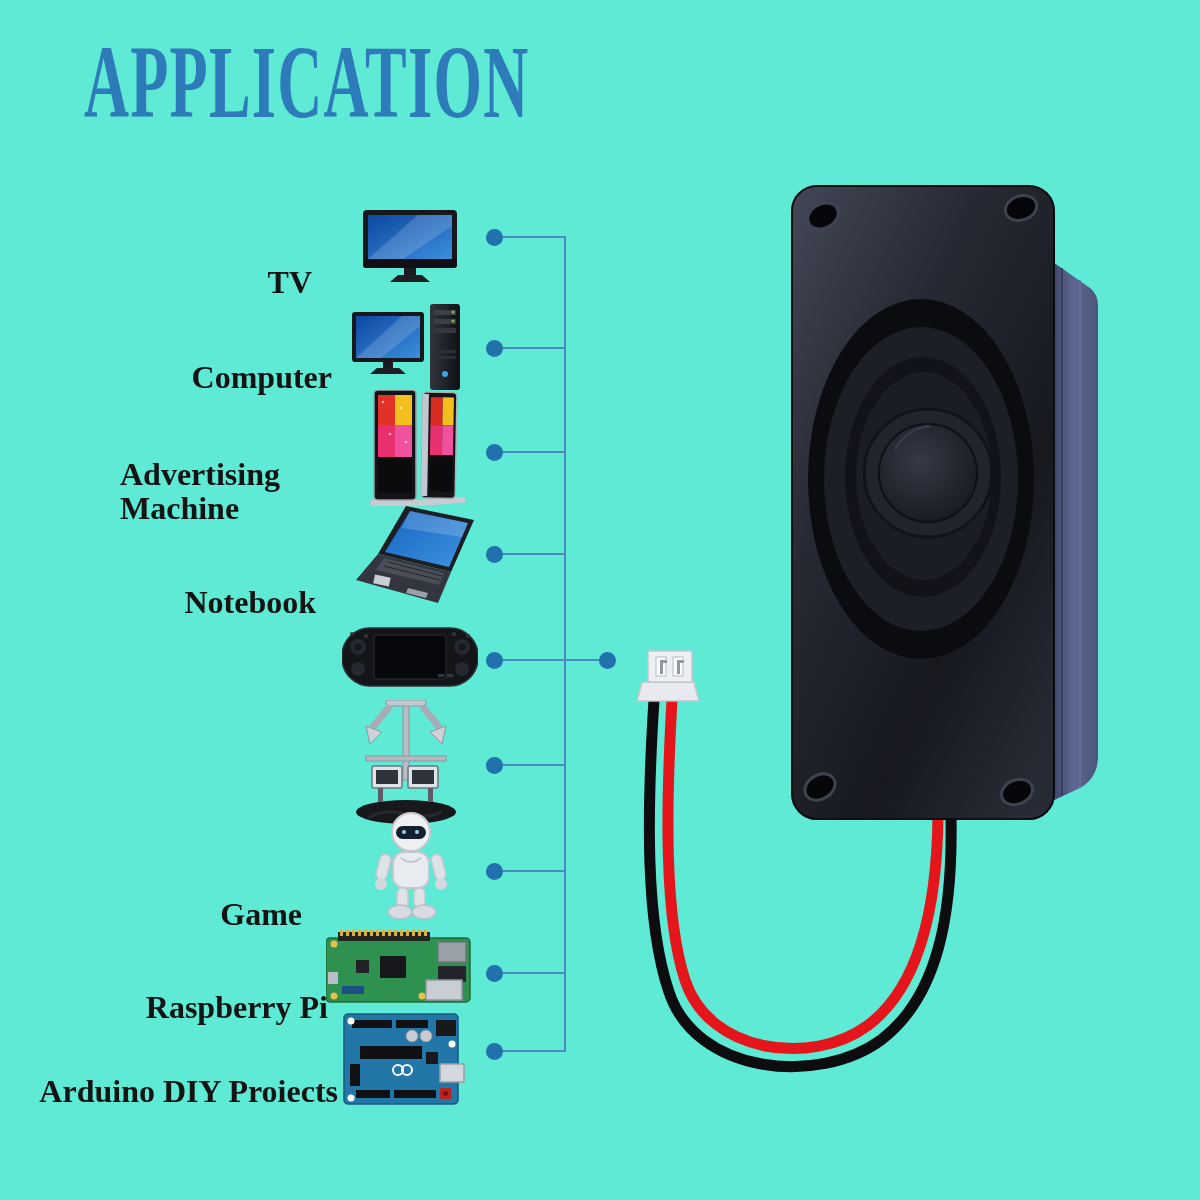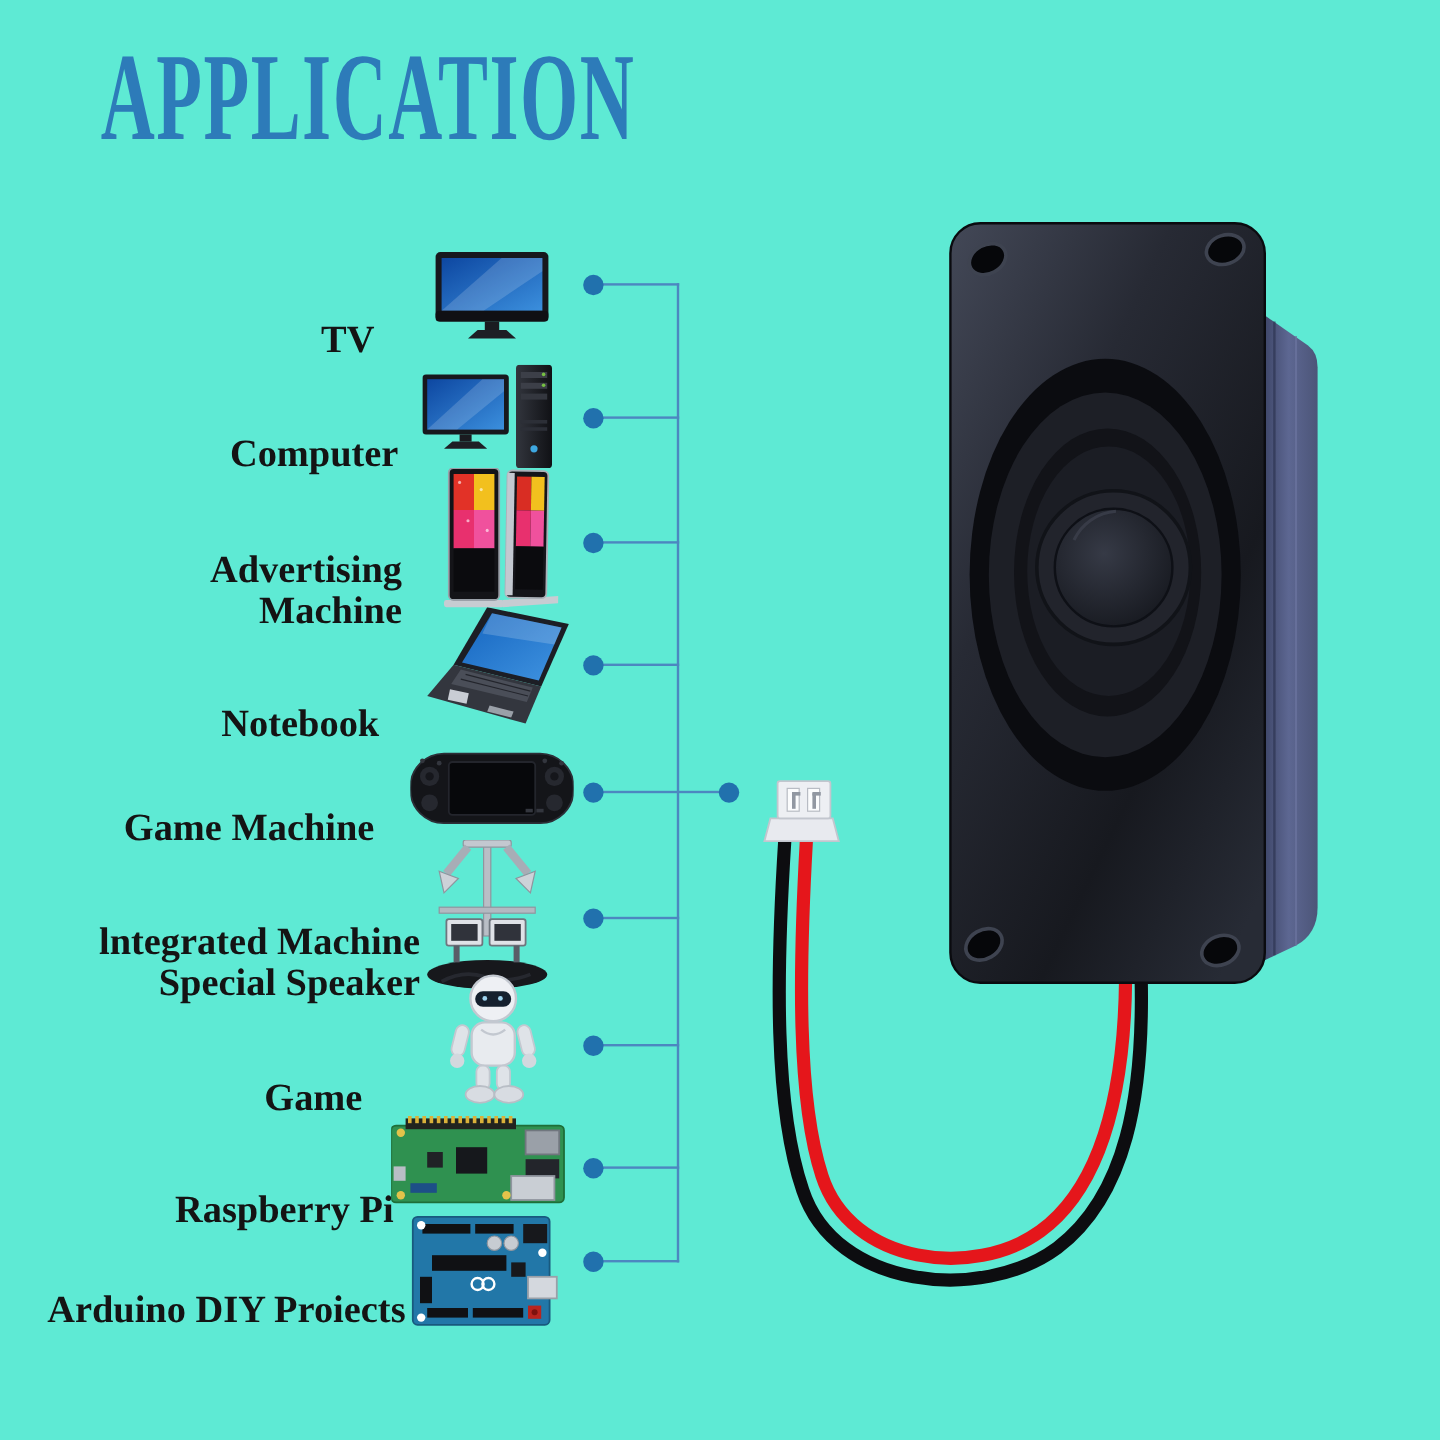--- a/index.html
+++ b/index.html
@@ -3,21 +3,21 @@
 <meta charset="utf-8">
 <style>
   html,body{margin:0;padding:0;background:#ffffff;}
   .stage{position:relative;width:1200px;height:1200px;background:#5eead4;overflow:hidden;
          font-family:"Liberation Serif", serif;}
   .title{position:absolute;left:84px;top:30px;margin:0;font-size:104px;line-height:1;
          font-weight:700;color:var(--title-blue,#2d7bb9);transform:scaleX(.60);
          transform-origin:0 50%;white-space:nowrap;letter-spacing:2px;}
   .label{position:absolute;font-size:32px;font-weight:600;color:var(--label-black,#141414);
          line-height:34px;white-space:nowrap;margin-top:40px;}
-  .label.wrap{white-space:normal;text-align:right;}
+  .label.wrap{white-space:normal;text-align:left;}
   .vline{position:absolute;width:2px;background:var(--line-blue,#4c87c0);}
   .hline{position:absolute;height:2px;background:var(--line-blue,#4c87c0);}
   .dot{position:absolute;width:17px;height:17px;border-radius:50%;
        background:var(--dot-blue,#2171ad);}
   .icon{position:absolute;}
 </style>
 </head>
 <body>
 
 <div class="stage">
@@ -43,22 +43,20 @@
   <div class="dot" style="left:599px;top:652px"></div>
   <div class="dot" style="left:486px;top:757px"></div>
   <div class="dot" style="left:486px;top:863px"></div>
   <div class="dot" style="left:486px;top:965px"></div>
   <div class="dot" style="left:486px;top:1043px"></div>
 
   <div class="label" style="right:888px;top:225px">TV</div>
   <div class="label" style="right:868px;top:320px">Computer</div>
   <div class="label wrap" style="left:120px;top:417px;width:215px">Advertising Machine</div>
   <div class="label" style="right:884px;top:545px">Notebook</div>
-  <div class="label" style="right:888px;top:632px">Game Machine</div>
-  <div class="label wrap" style="left:35px;top:727px;width:315px">lntegrated Machine Special Speaker</div>
   <div class="label" style="right:898px;top:857px">Game</div>
   <div class="label" style="right:872px;top:950px">Raspberry Pi</div>
   <div class="label" style="right:862px;top:1034px">Arduino DIY Proiects</div>
 
   <svg class="icon" style="left:360px;top:210px" width="100" height="74" viewBox="0 0 100 74">
     <defs>
         <linearGradient id="scr1" x1="0" y1="0" x2="1" y2="1">
       <stop offset="0" stop-color="#0d47a1"></stop>
           <stop offset="1" stop-color="#3b8fdd"></stop>
         </linearGradient>

